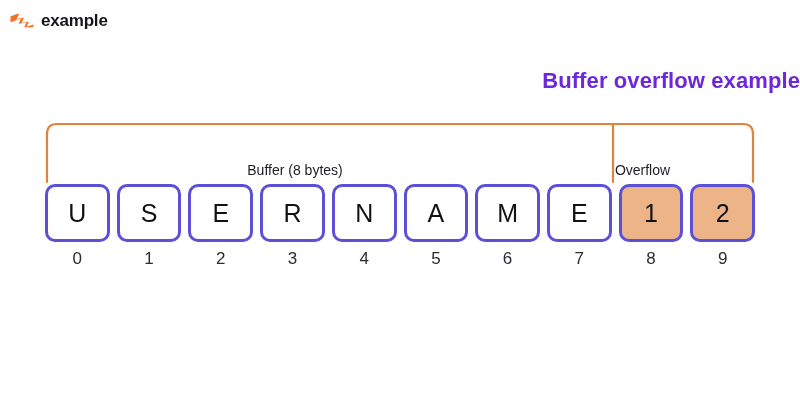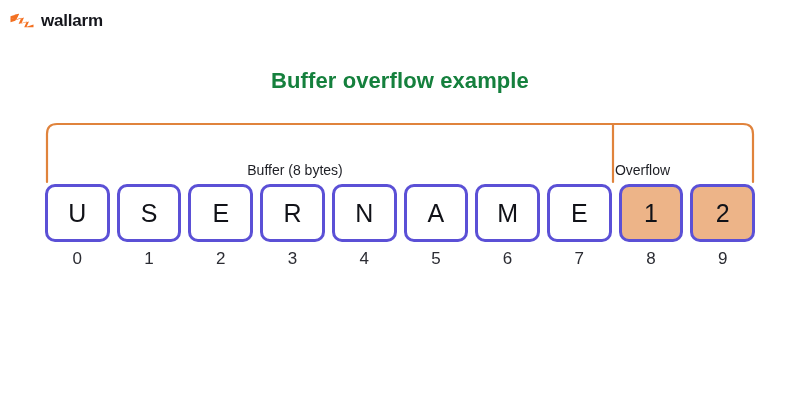--- a/index.html
+++ b/index.html
@@ -38,24 +38,24 @@
     letter-spacing: -0.2px;
     line-height: 1;
   }
 
   
   .title {
     position: absolute;
     left: 0;
     top: 68px;
     width: 800px;
-    text-align: center;
+    text-align: right;
     font-size: 22px;
     font-weight: 700;
-    color: #15803d;
+    color: #6d28d9;
     letter-spacing: 0.1px;
   }
 
   
   .diagram {
     position: absolute;
     left: 45px;
     top: 122px;
     width: 710px;
   }
@@ -131,21 +131,21 @@
 </style>
 </head>
 <body>
 
 <div class="logo-bar">
   <svg class="logo-mark" viewBox="0 0 24 15">
     <path d="M0.5 3.2 L9.0 0.8 L6.2 7.0 L14.0 4.6 L11.4 10.6 L19.0 8.4 L16.6 13.8 L23.5 11.6 L23.5 14.2 L14.2 14.2 L16.8 8.6 L8.6 10.9 L11.3 4.8 L3.2 7.2 L5.6 1.6 L0.5 3.2 Z" fill="#f37021"></path>
     <path d="M0.5 3.2 L9.0 0.8 L7.4 4.3 L0.5 6.3 Z" fill="#f37021"></path>
     <path d="M0.5 6.0 L7.0 4.1 L5.4 7.7 L0.5 9.2 Z" fill="#f37021"></path>
   </svg>
-  <span class="logo-word">wallarm</span>
+  <span class="logo-word">example</span>
 </div>
 
 <div class="title">Buffer overflow example</div>
 
 <div class="diagram">
 
   <div class="bracket-area">
     <svg class="bracket-svg" viewBox="0 0 710 62" preserveAspectRatio="none">
 
       <path d="M2,60 L2,12 Q2,2 12,2 L698,2 Q708,2 708,12 L708,60" fill="none" stroke="#e0833c" stroke-width="2.2" stroke-linecap="round"></path>

